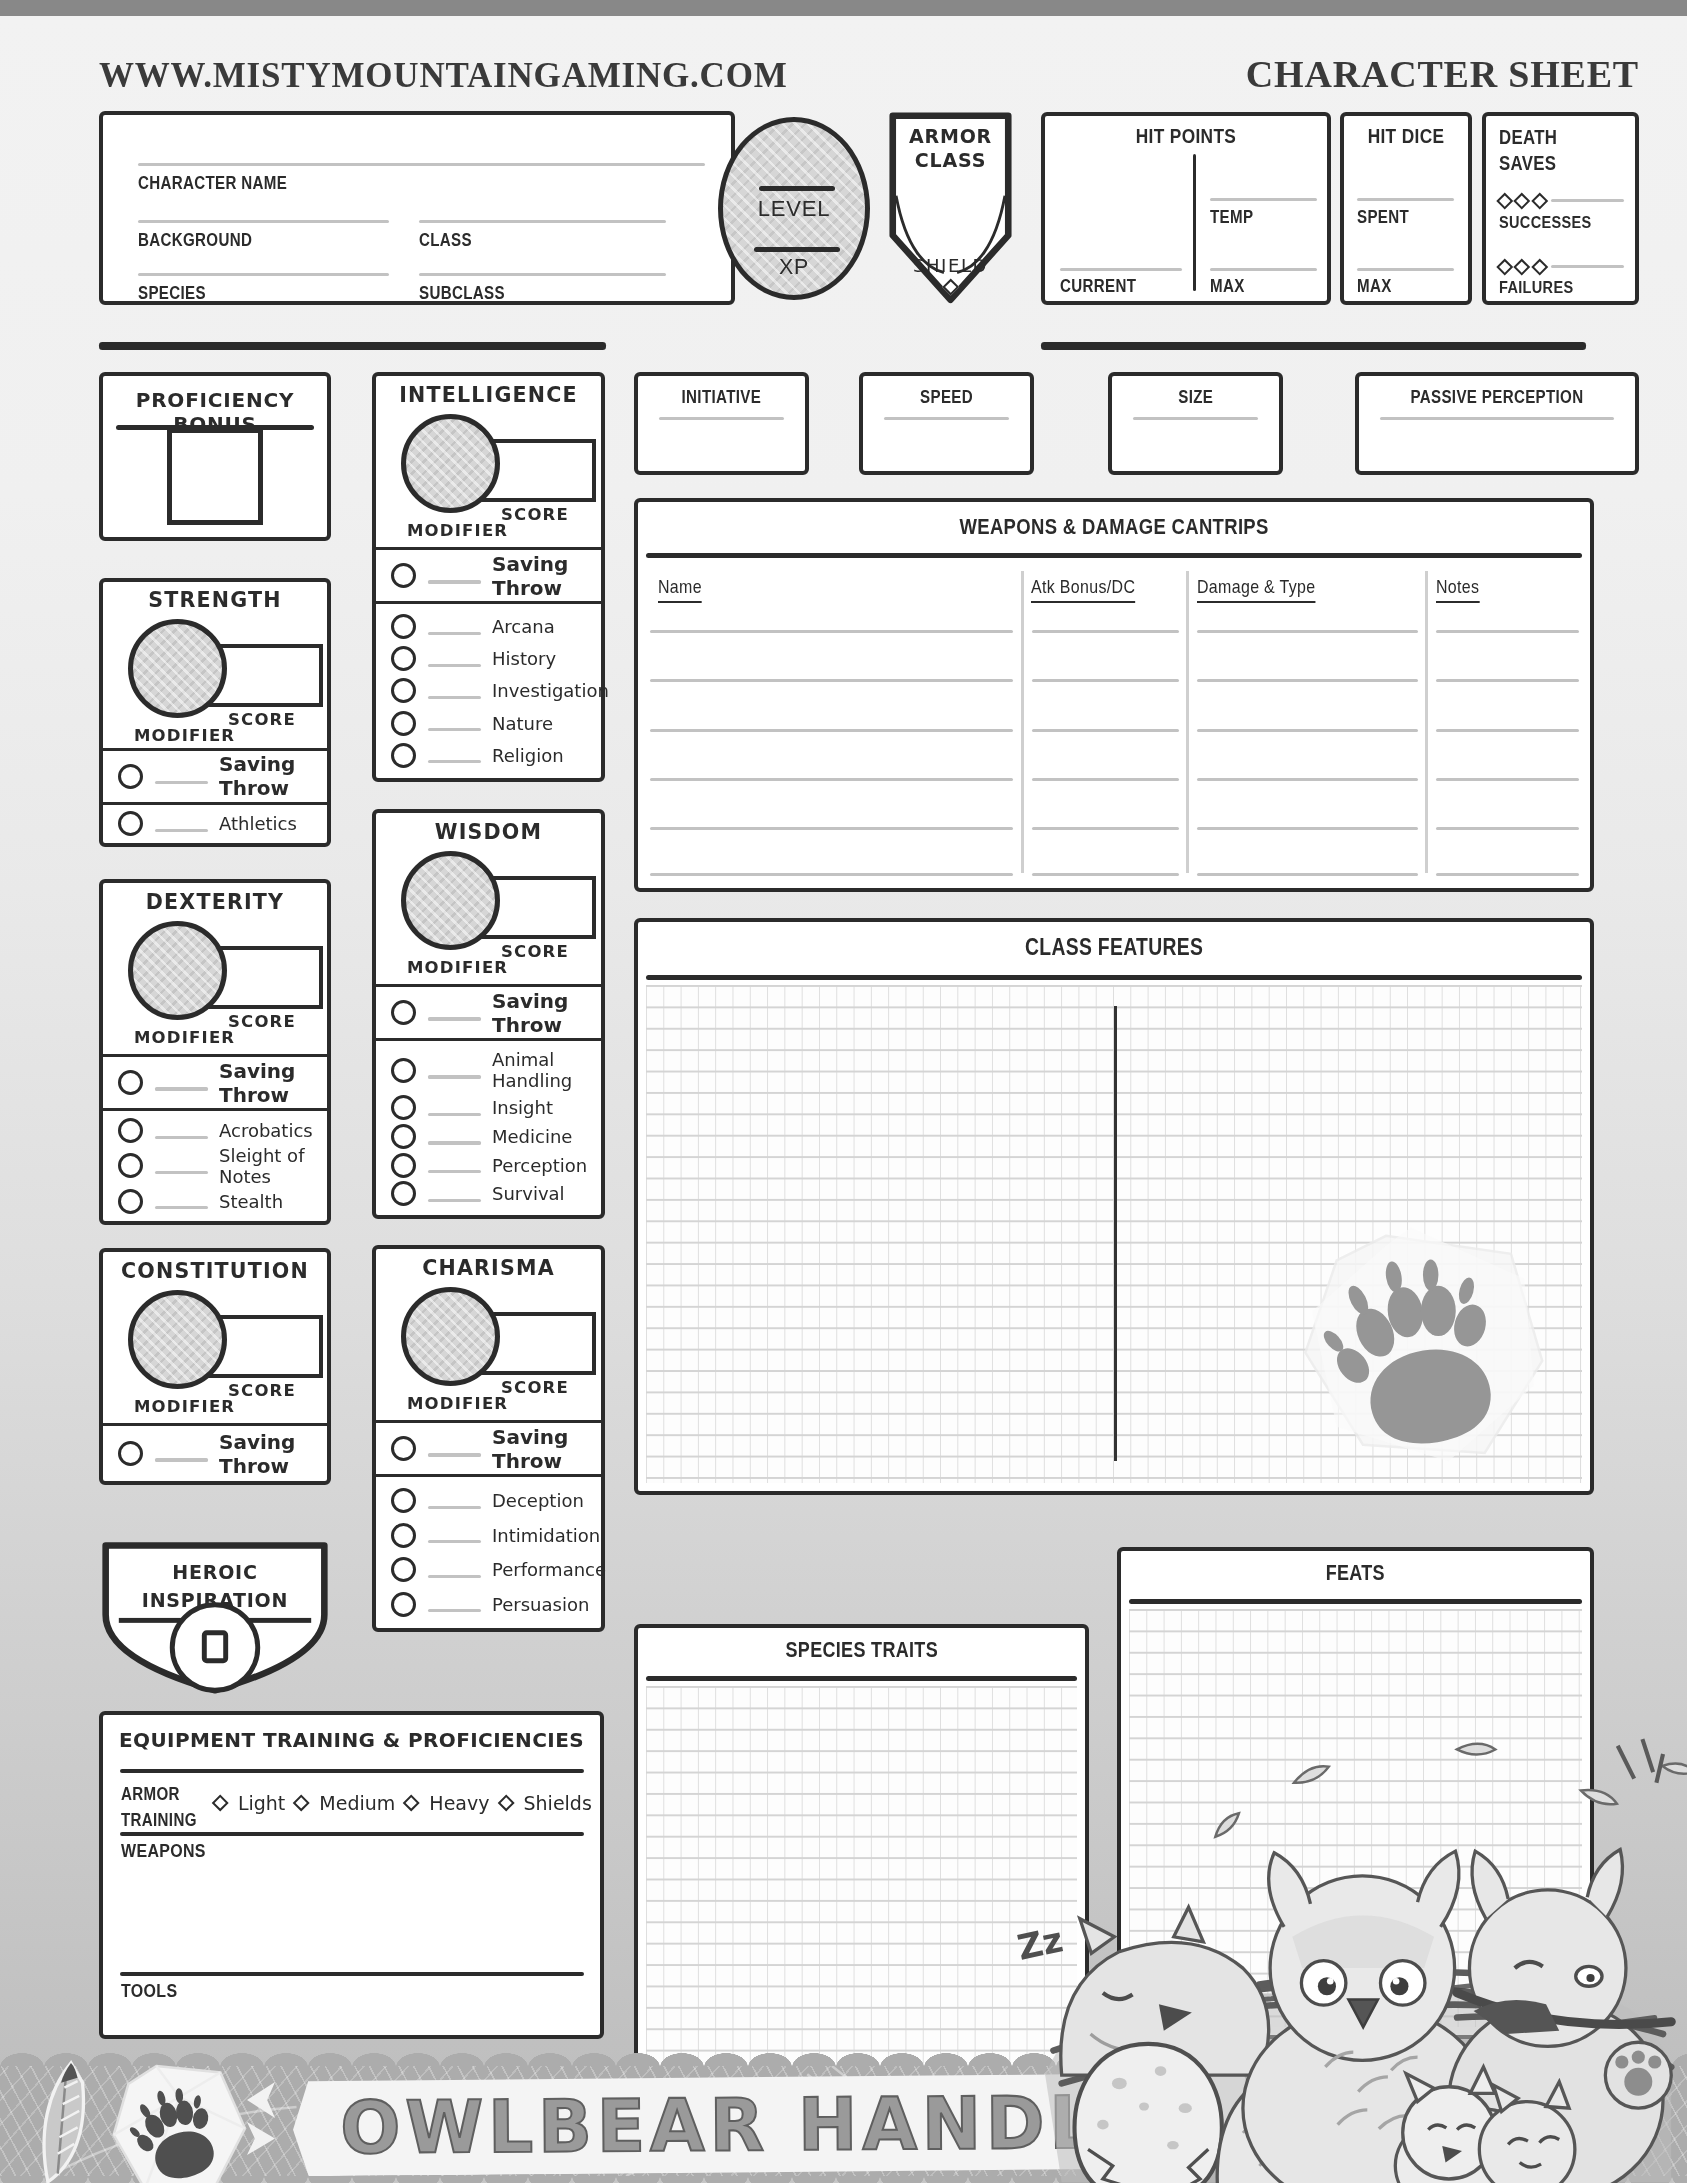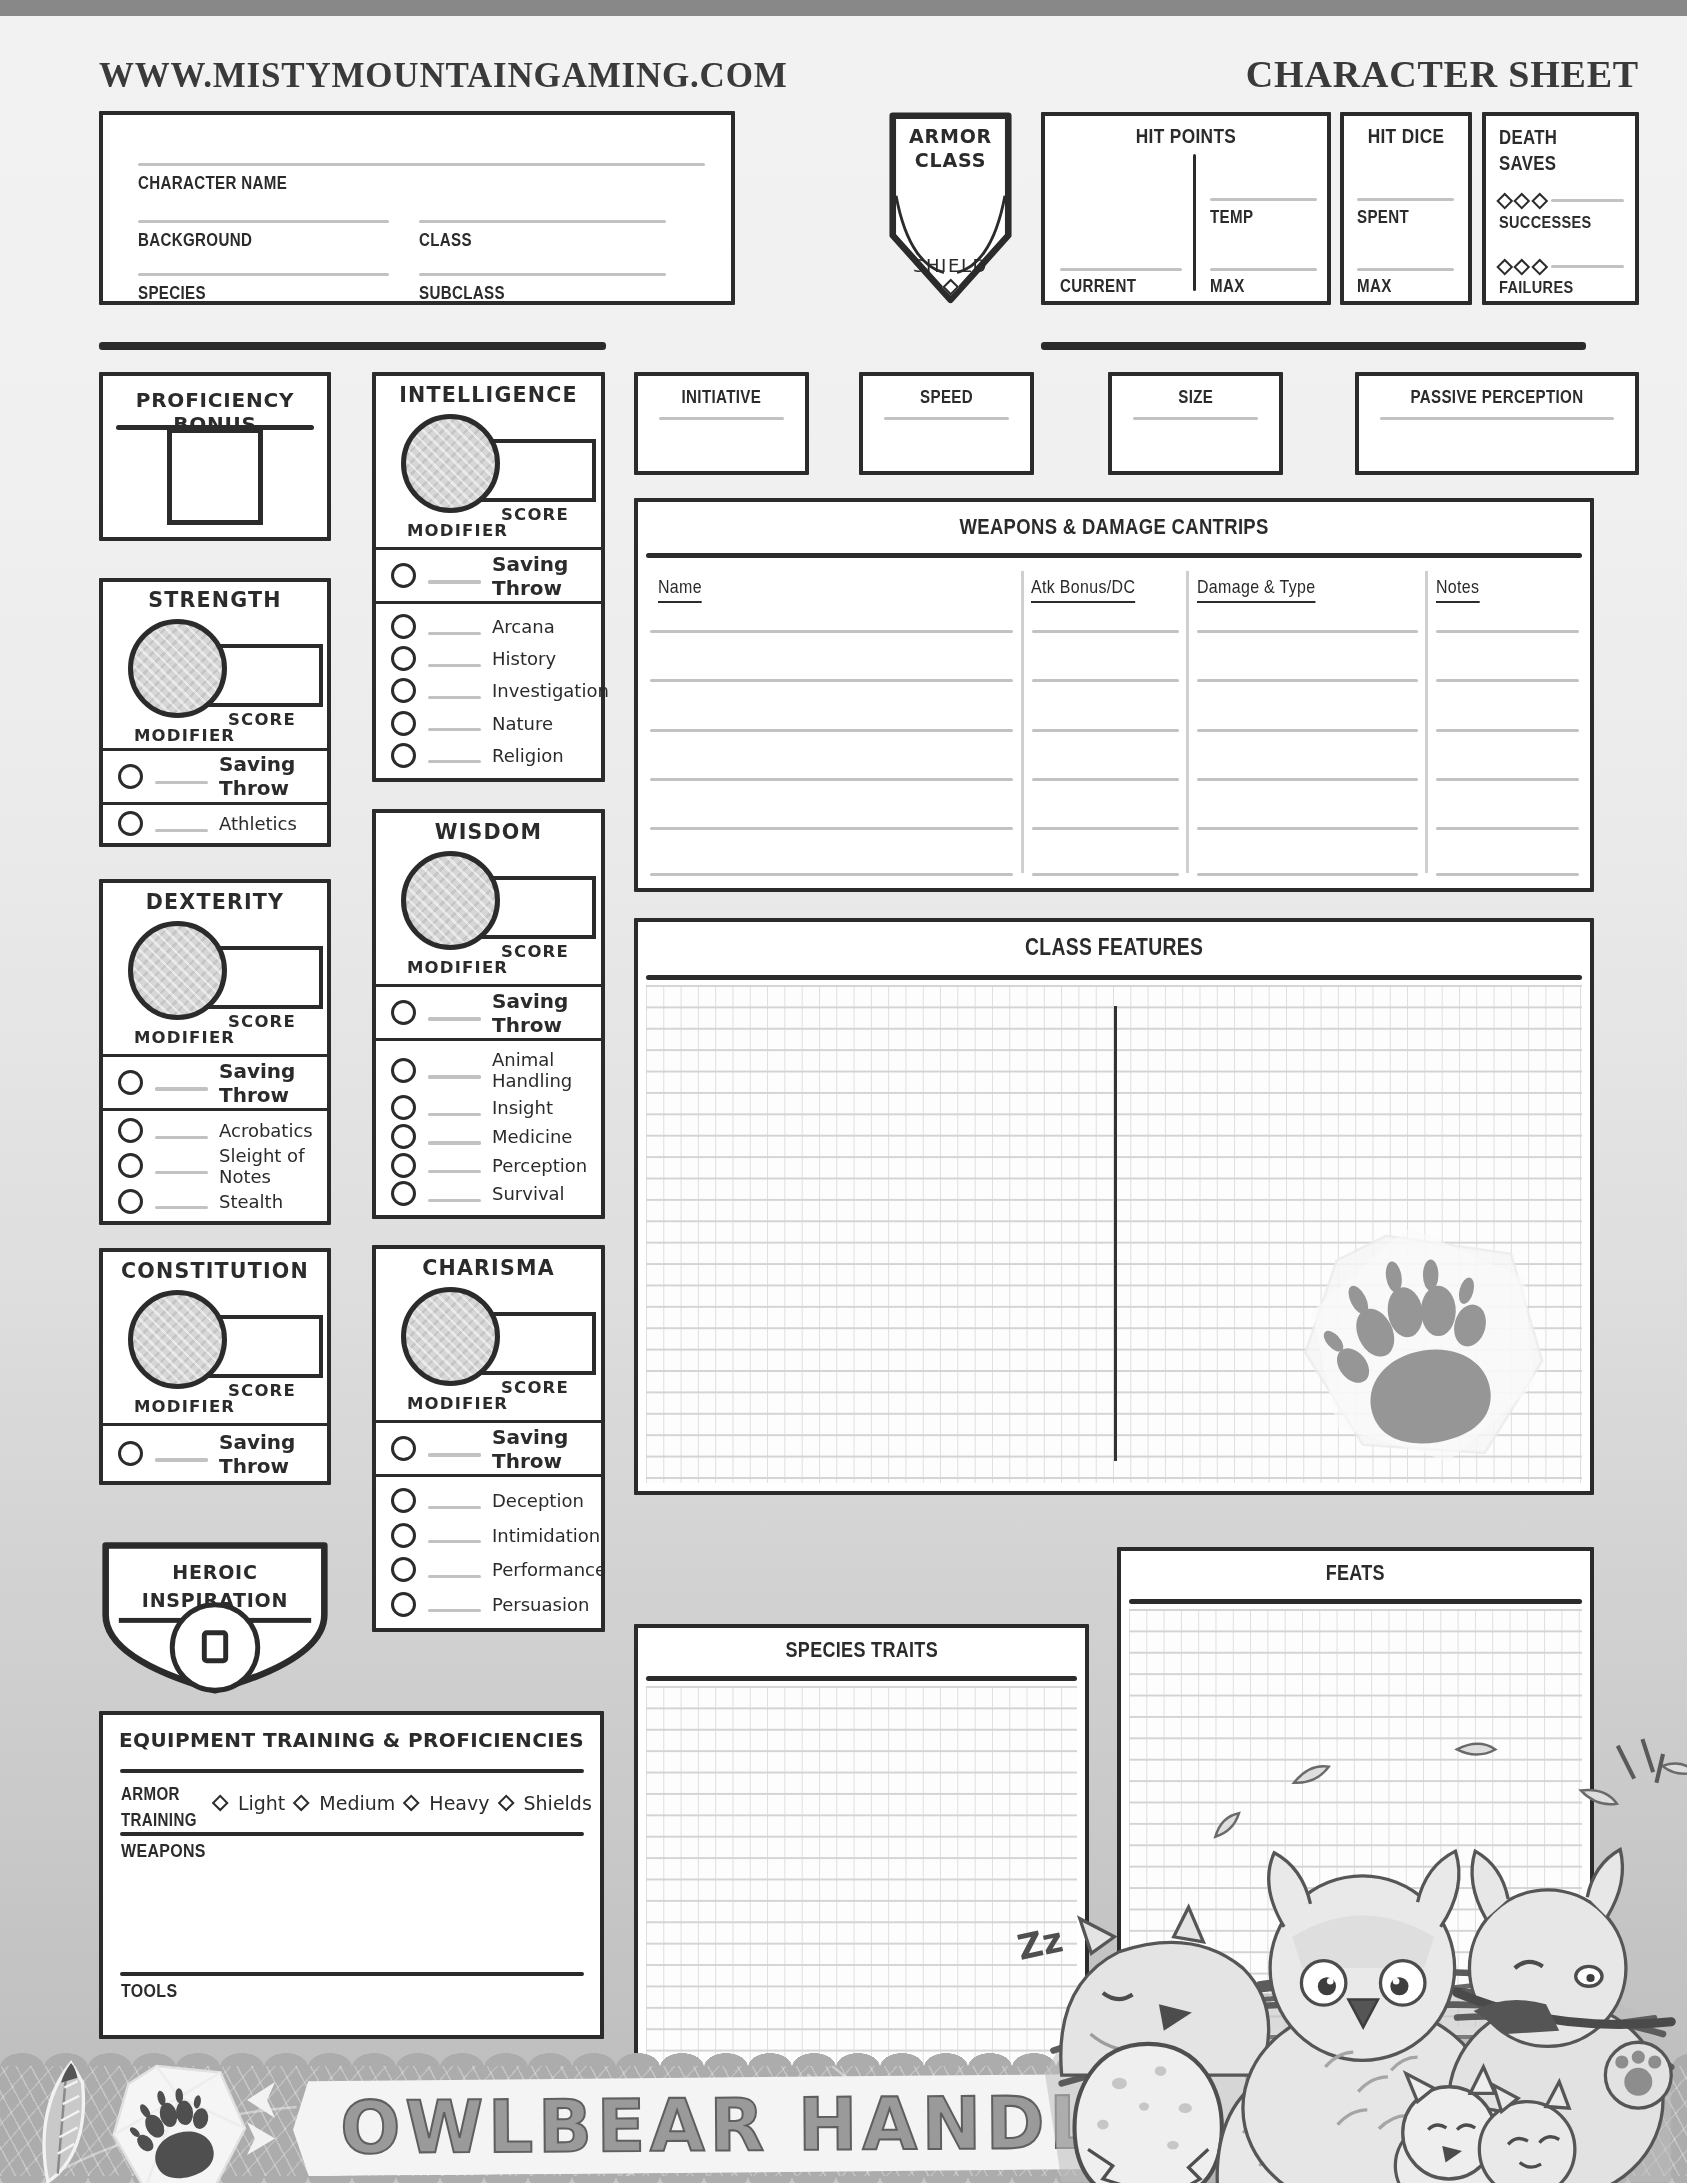--- a/index.html
+++ b/index.html
@@ -1,20 +1,20 @@
 <!DOCTYPE html>
 <html style="font-size:13px"><head>
 <meta charset="utf-8">
 <style>
   html,body{margin:0;padding:0;background:#888;}
   .page{position:relative;width:1687px;height:2183px;overflow:hidden;margin:16px auto;
     background:linear-gradient(180deg,#f2f2f2 0%,#f0f0f0 22%,#e9e9e9 40%,#dedede 58%,#d2d2d2 72%,#c7c7c7 85%,#bfbfbf 94%,#c6c6c6 100%);
     font-family:"DejaVu Sans",sans-serif;color:#2b2b2b;}
   .abs{position:absolute;}
-  .box{position:absolute;background:#fff;border:4.1px solid #2b2b2b;border-radius:1px;box-sizing:border-box;}
+  .box{position:absolute;background:#fff;border:4.1px solid #2b2b2b;border-radius:6px;box-sizing:border-box;}
   .cnd{font-family:"Liberation Sans",sans-serif;font-weight:700;display:inline-block;transform:scaleX(.84);transform-origin:0 50%;white-space:nowrap;letter-spacing:0.4px;}
   .cndc{font-family:"Liberation Sans",sans-serif;font-weight:700;display:inline-block;transform:scaleX(.84);transform-origin:50% 50%;white-space:nowrap;letter-spacing:0.4px;}
   .serifh{font-family:"Liberation Serif",serif;font-weight:700;color:#3a3a3a;white-space:nowrap;letter-spacing:0.8px;}
   .wl{height:3.3px;background:#c2c2c2;border-radius:1.6px;}
   .blk{position:absolute;background:#2b2b2b;border-radius:3.3px;}
   .sc{width:25px;height:25px;border:3.3px solid #2b2b2b;border-radius:50%;background:#fff;box-sizing:border-box;flex:none;}
   .gridp{background-color:#fdfdfd;background-image:linear-gradient(#d4d4d4 1.6px,transparent 1.6px),linear-gradient(90deg,#dedede 0.8px,transparent 0.8px);background-size:17.3px 21.4px;}
   
   .ability{display:flex;flex-direction:column;}
   .a-title{height:38px;display:flex;align-items:center;justify-content:center;font-size:20.6px;font-weight:700;letter-spacing:1.2px;}
@@ -75,20 +75,26 @@
     <div class="wl" style="position:absolute;left:35px;top:105px;width:251px;"></div>
     <div class="cnd" style="position:absolute;left:35px;top:115px;font-size:18px;">BACKGROUND</div>
     <div class="wl" style="position:absolute;left:316px;top:105px;width:247px;"></div>
     <div class="cnd" style="position:absolute;left:316px;top:115px;font-size:18px;">CLASS</div>
     <div class="wl" style="position:absolute;left:35px;top:158px;width:251px;"></div>
     <div class="cnd" style="position:absolute;left:35px;top:168px;font-size:18px;">SPECIES</div>
     <div class="wl" style="position:absolute;left:316px;top:158px;width:247px;"></div>
     <div class="cnd" style="position:absolute;left:316px;top:168px;font-size:18px;">SUBCLASS</div>
   </div>
 
+  <div class="abs" style="left:718px;top:101px;width:152px;height:183px;border-radius:50%;border:5.8px solid #2b2b2b;box-sizing:border-box;z-index:3;background-color:#d6d6d6;background-image:repeating-linear-gradient(45deg,rgba(255,255,255,.5) 0 2.5px,transparent 2.5px 9px),repeating-linear-gradient(-45deg,rgba(176,176,176,.4) 0 2.5px,transparent 2.5px 9px);">
+    <div class="blk" style="left:36px;top:64px;width:76px;height:5px;"></div>
+    <div class="abs" style="left:0;right:0;top:74px;text-align:center;font-family:'Liberation Sans',sans-serif;font-size:22px;letter-spacing:0.8px;">LEVEL</div>
+    <div class="blk" style="left:31px;top:125px;width:86px;height:5px;"></div>
+    <div class="abs" style="left:0;right:0;top:133px;text-align:center;font-family:'Liberation Sans',sans-serif;font-size:21.4px;letter-spacing:0.8px;">XP</div>
+  </div>
 
   <svg class="abs" style="left:886px;top:94px;" width="129" height="198" viewBox="0 0 156 240">
     <path d="M8,7 H148 V152 L78,230 L8,152 Z" fill="#fff" stroke="#2b2b2b" stroke-width="8" stroke-linejoin="round"></path>
     <path d="M12,104 C24,168 48,192 70,197" fill="none" stroke="#2b2b2b" stroke-width="3.5"></path>
     <path d="M144,104 C132,168 108,192 86,197" fill="none" stroke="#2b2b2b" stroke-width="3.5"></path>
   </svg>
   <div class="abs" style="left:886px;top:109px;width:129px;text-align:center;font-size:19px;font-weight:700;line-height:1.25;letter-spacing:0.8px;">ARMOR CLASS</div>
   <div class="abs" style="left:886px;top:239px;width:129px;text-align:center;font-size:18px;letter-spacing:1.6px;font-weight:400;">SHIELD</div>
   <div class="abs" style="left:945px;top:265px;width:11.5px;height:11.5px;border:2.9px solid #2b2b2b;transform:rotate(45deg);background:#fff;box-sizing:border-box;"></div>
 

